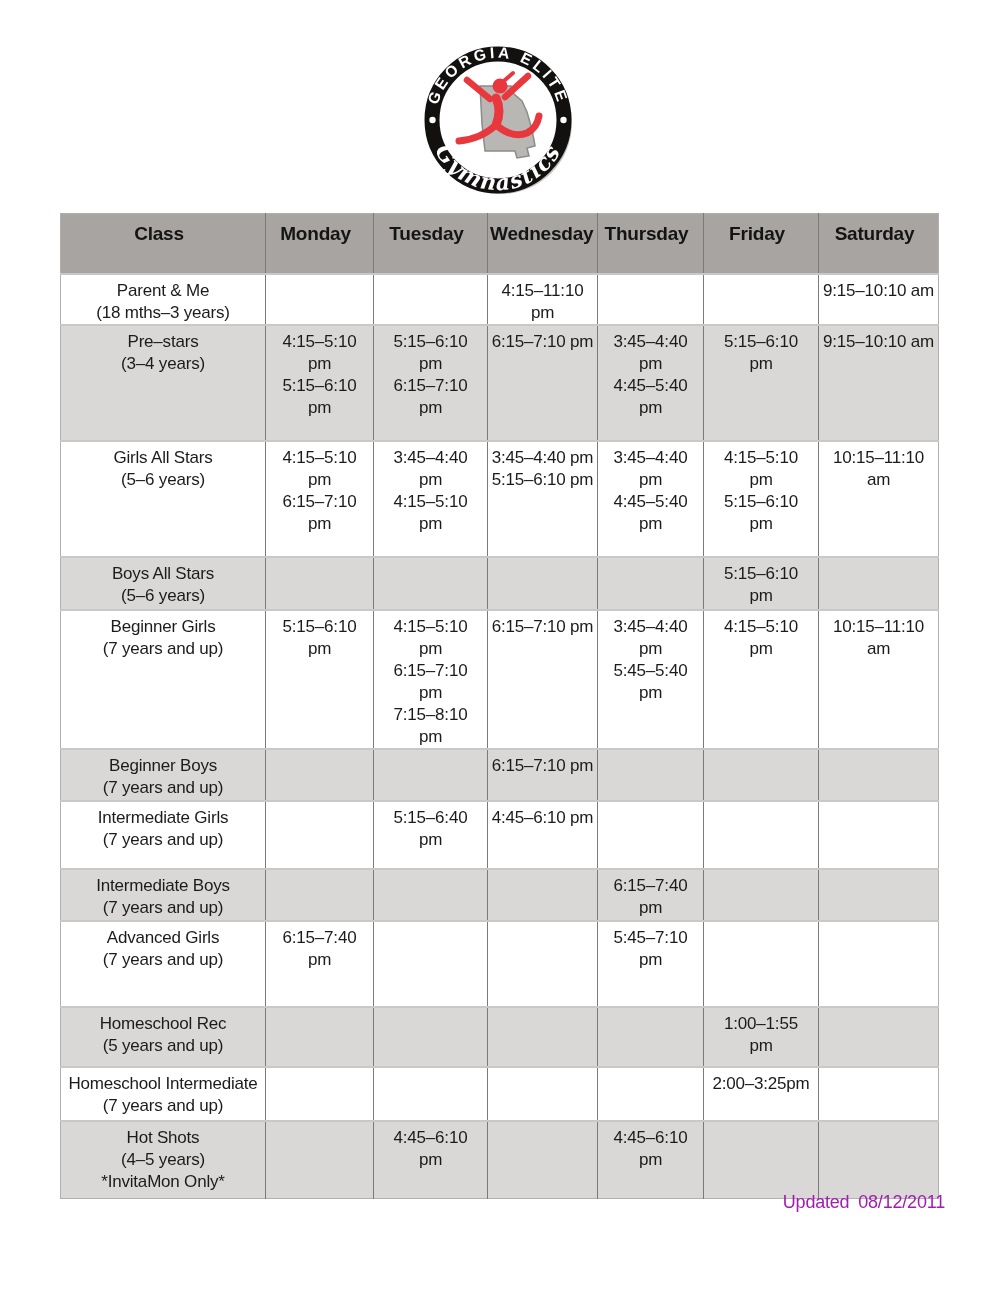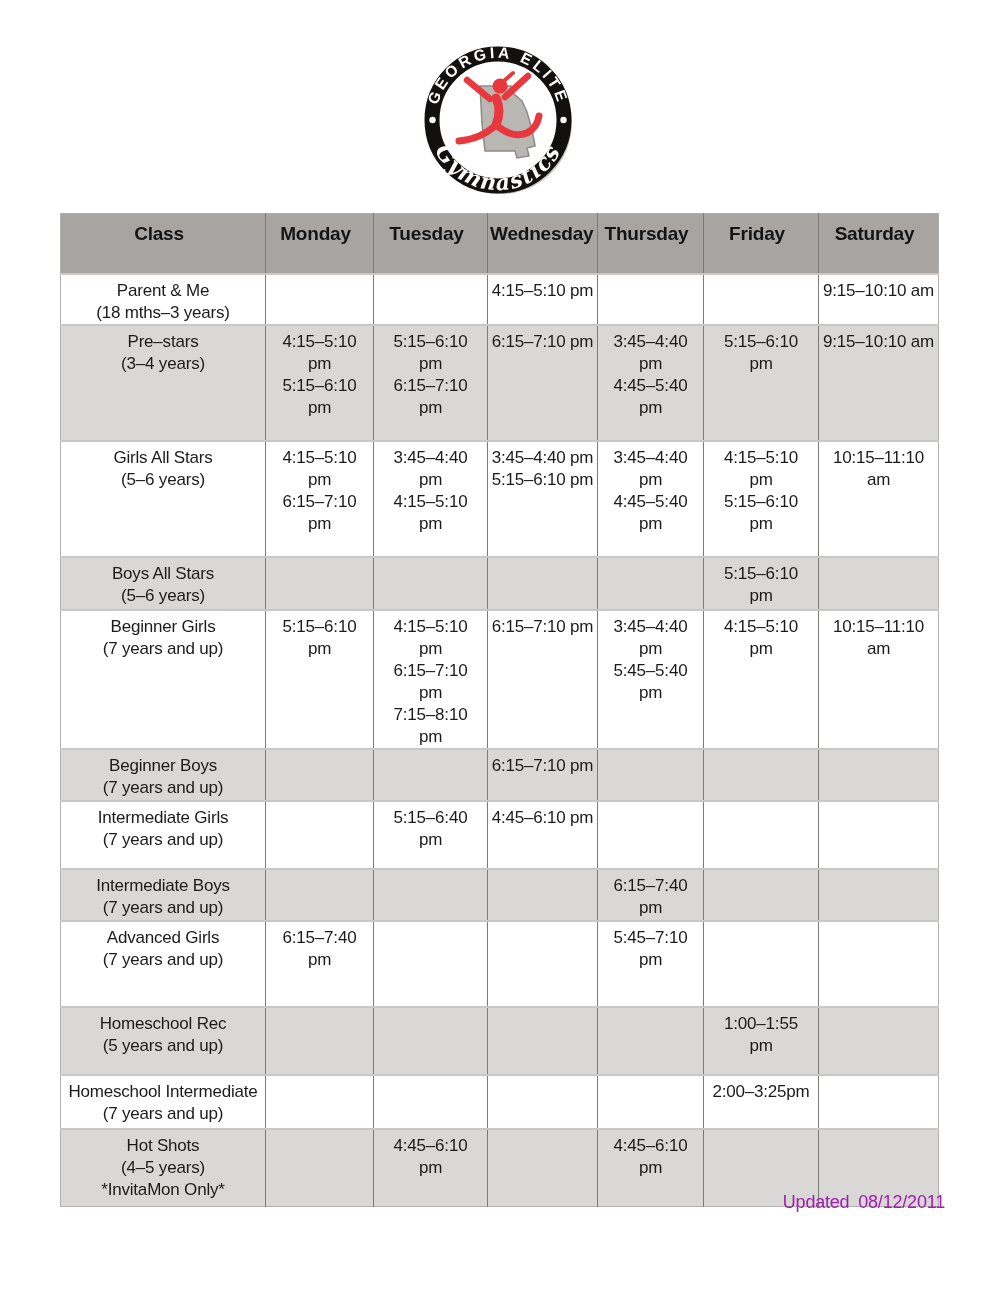--- a/index.html
+++ b/index.html
@@ -99,21 +99,21 @@
         </thead>
       <tbody>
           <tr style="height: 50px;">
             <td>
               <div>Parent &amp; Me</div>
               <div>(18 mths–3 years)</div>
             </td>
             <td></td>
             <td></td>
             <td>
-              <div>4:15–5:10 pm</div>
+              <div>4:15–11:10 pm</div>
             </td>
             <td></td>
             <td></td>
             <td>
               <div>9:15–10:10 am</div>
             </td>
           </tr>
           <tr class="shaded" style="height: 116px;">
             <td>
               <div>Pre–stars</div>
@@ -293,21 +293,21 @@
             </td>
             <td></td>
             <td></td>
             <td>
               <div>5:45–7:10</div>
               <div>pm</div>
             </td>
             <td></td>
             <td></td>
           </tr>
-          <tr class="shaded" style="height: 68px;">
+          <tr class="shaded" style="height: 60px;">
             <td>
               <div>Homeschool Rec</div>
               <div>(5 years and up)</div>
             </td>
             <td></td>
             <td></td>
             <td></td>
             <td></td>
             <td>
               <div>1:00–1:55</div>

